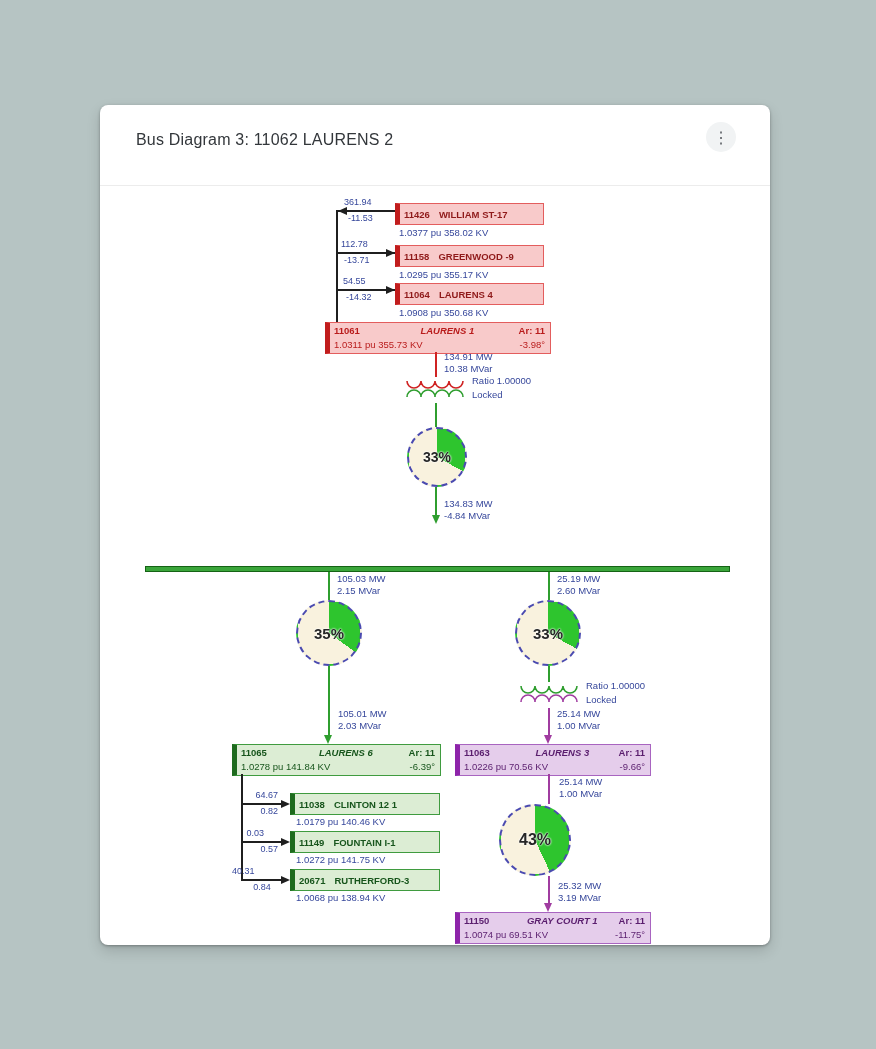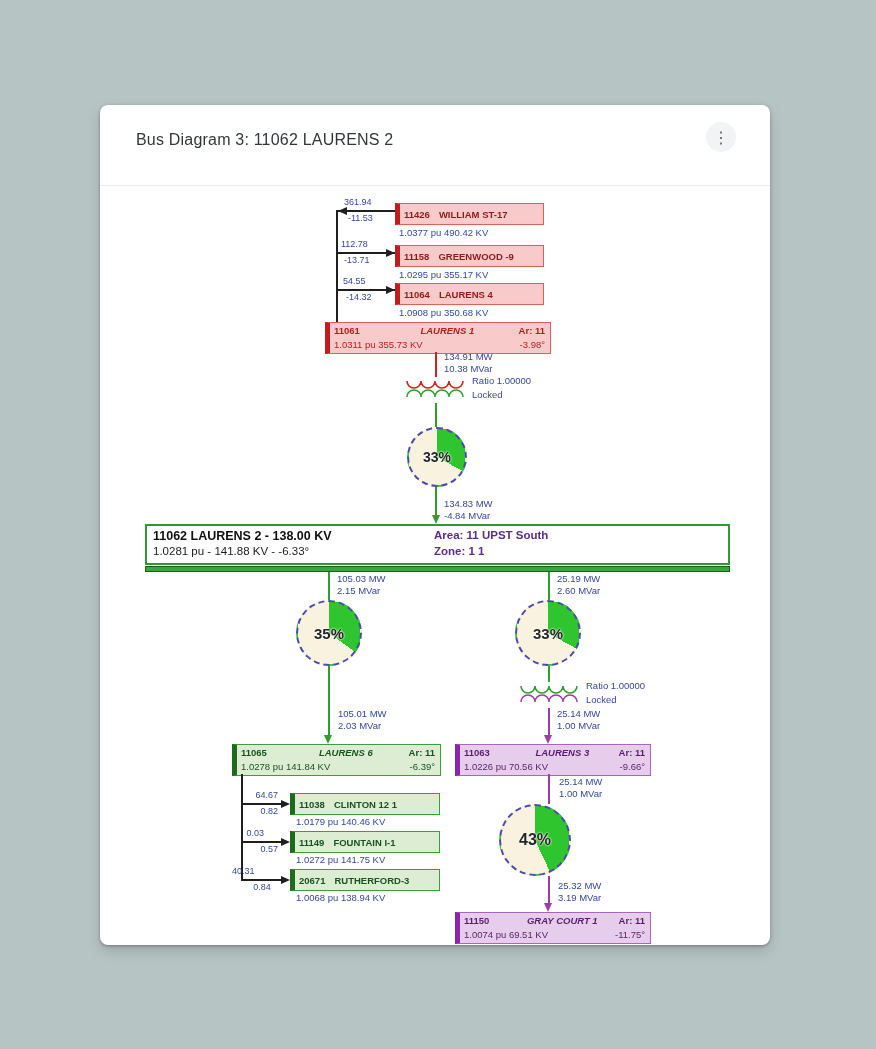--- a/index.html
+++ b/index.html
@@ -66,21 +66,21 @@
     <div class="vline c-black" style="left:236px;top:105px;width:2px;height:112px;"></div>
 
     <div class="hline c-black" style="left:237px;top:105px;width:58px;height:2px;"></div>
     <div class="arr l" style="left:238px;top:102px;"></div>
     <div class="num" style="left:244px;top:92px;">361.94</div>
     <div class="num" style="left:248px;top:108px;">-11.53</div>
     <div class="fbox pink" style="left:295px;top:98px;width:135px;">
       <span>11426</span>
       <span>WILLIAM ST-17</span>
     </div>
-    <div class="lbl" style="left:299px;top:122px;">1.0377 pu 490.42 KV</div>
+    <div class="lbl" style="left:299px;top:122px;">1.0377 pu 358.02 KV</div>
 
     <div class="hline c-black" style="left:237px;top:147px;width:58px;height:2px;"></div>
     <div class="arr r" style="left:286px;top:144px;"></div>
     <div class="num" style="left:241px;top:134px;">112.78</div>
     <div class="num" style="left:244px;top:150px;">-13.71</div>
     <div class="fbox pink" style="left:295px;top:140px;width:135px;">
       <span>11158</span>
       <span>GREENWOOD -9</span>
     </div>
     <div class="lbl" style="left:299px;top:164px;">1.0295 pu 355.17 KV</div>
@@ -119,26 +119,20 @@
     <div class="vline c-green" style="left:335px;top:298px;width:2px;height:24px;"></div>
 
     <div class="pie" style="left: 307px; top: 322px; width: 60px; height: 60px; font-size: 14px; background: conic-gradient(rgb(46, 197, 46) 0deg, rgb(46, 197, 46) 118.8deg, rgb(249, 242, 222) 118.8deg, rgb(249, 242, 222) 360deg);">
       <span>33%</span>
     </div>
     <div class="vline c-green" style="left:335px;top:382px;width:2px;height:30px;"></div>
     <div class="lbl" style="left:344px;top:393px;">134.83 MW</div>
     <div class="lbl" style="left:344px;top:405px;">-4.84 MVar</div>
     <div class="arr d" style="left:332px;top:410px;"></div>
 
-    <div class="mainbus">
-      <div class="t1">11062  LAURENS 2 - 138.00 KV</div>
-      <div class="t2">1.0281 pu - 141.88 KV - -6.33°</div>
-      <div class="a1">Area: 11 UPST South</div>
-      <div class="a2">Zone: 1 1</div>
-    </div>
     <div class="busbar"></div>
 
     <div class="vline c-green" style="left:228px;top:467px;width:2px;height:28px;"></div>
     <div class="lbl" style="left:237px;top:468px;">105.03 MW</div>
     <div class="lbl" style="left:237px;top:480px;">2.15 MVar</div>
     <div class="pie" style="left: 196px; top: 495px; width: 66px; height: 66px; font-size: 15px; background: conic-gradient(rgb(46, 197, 46) 0deg, rgb(46, 197, 46) 126deg, rgb(249, 242, 222) 126deg, rgb(249, 242, 222) 360deg);">
       <span>35%</span>
     </div>
     <div class="vline c-green" style="left:228px;top:561px;width:2px;height:70px;"></div>
     <div class="lbl" style="left:238px;top:603px;">105.01 MW</div>

